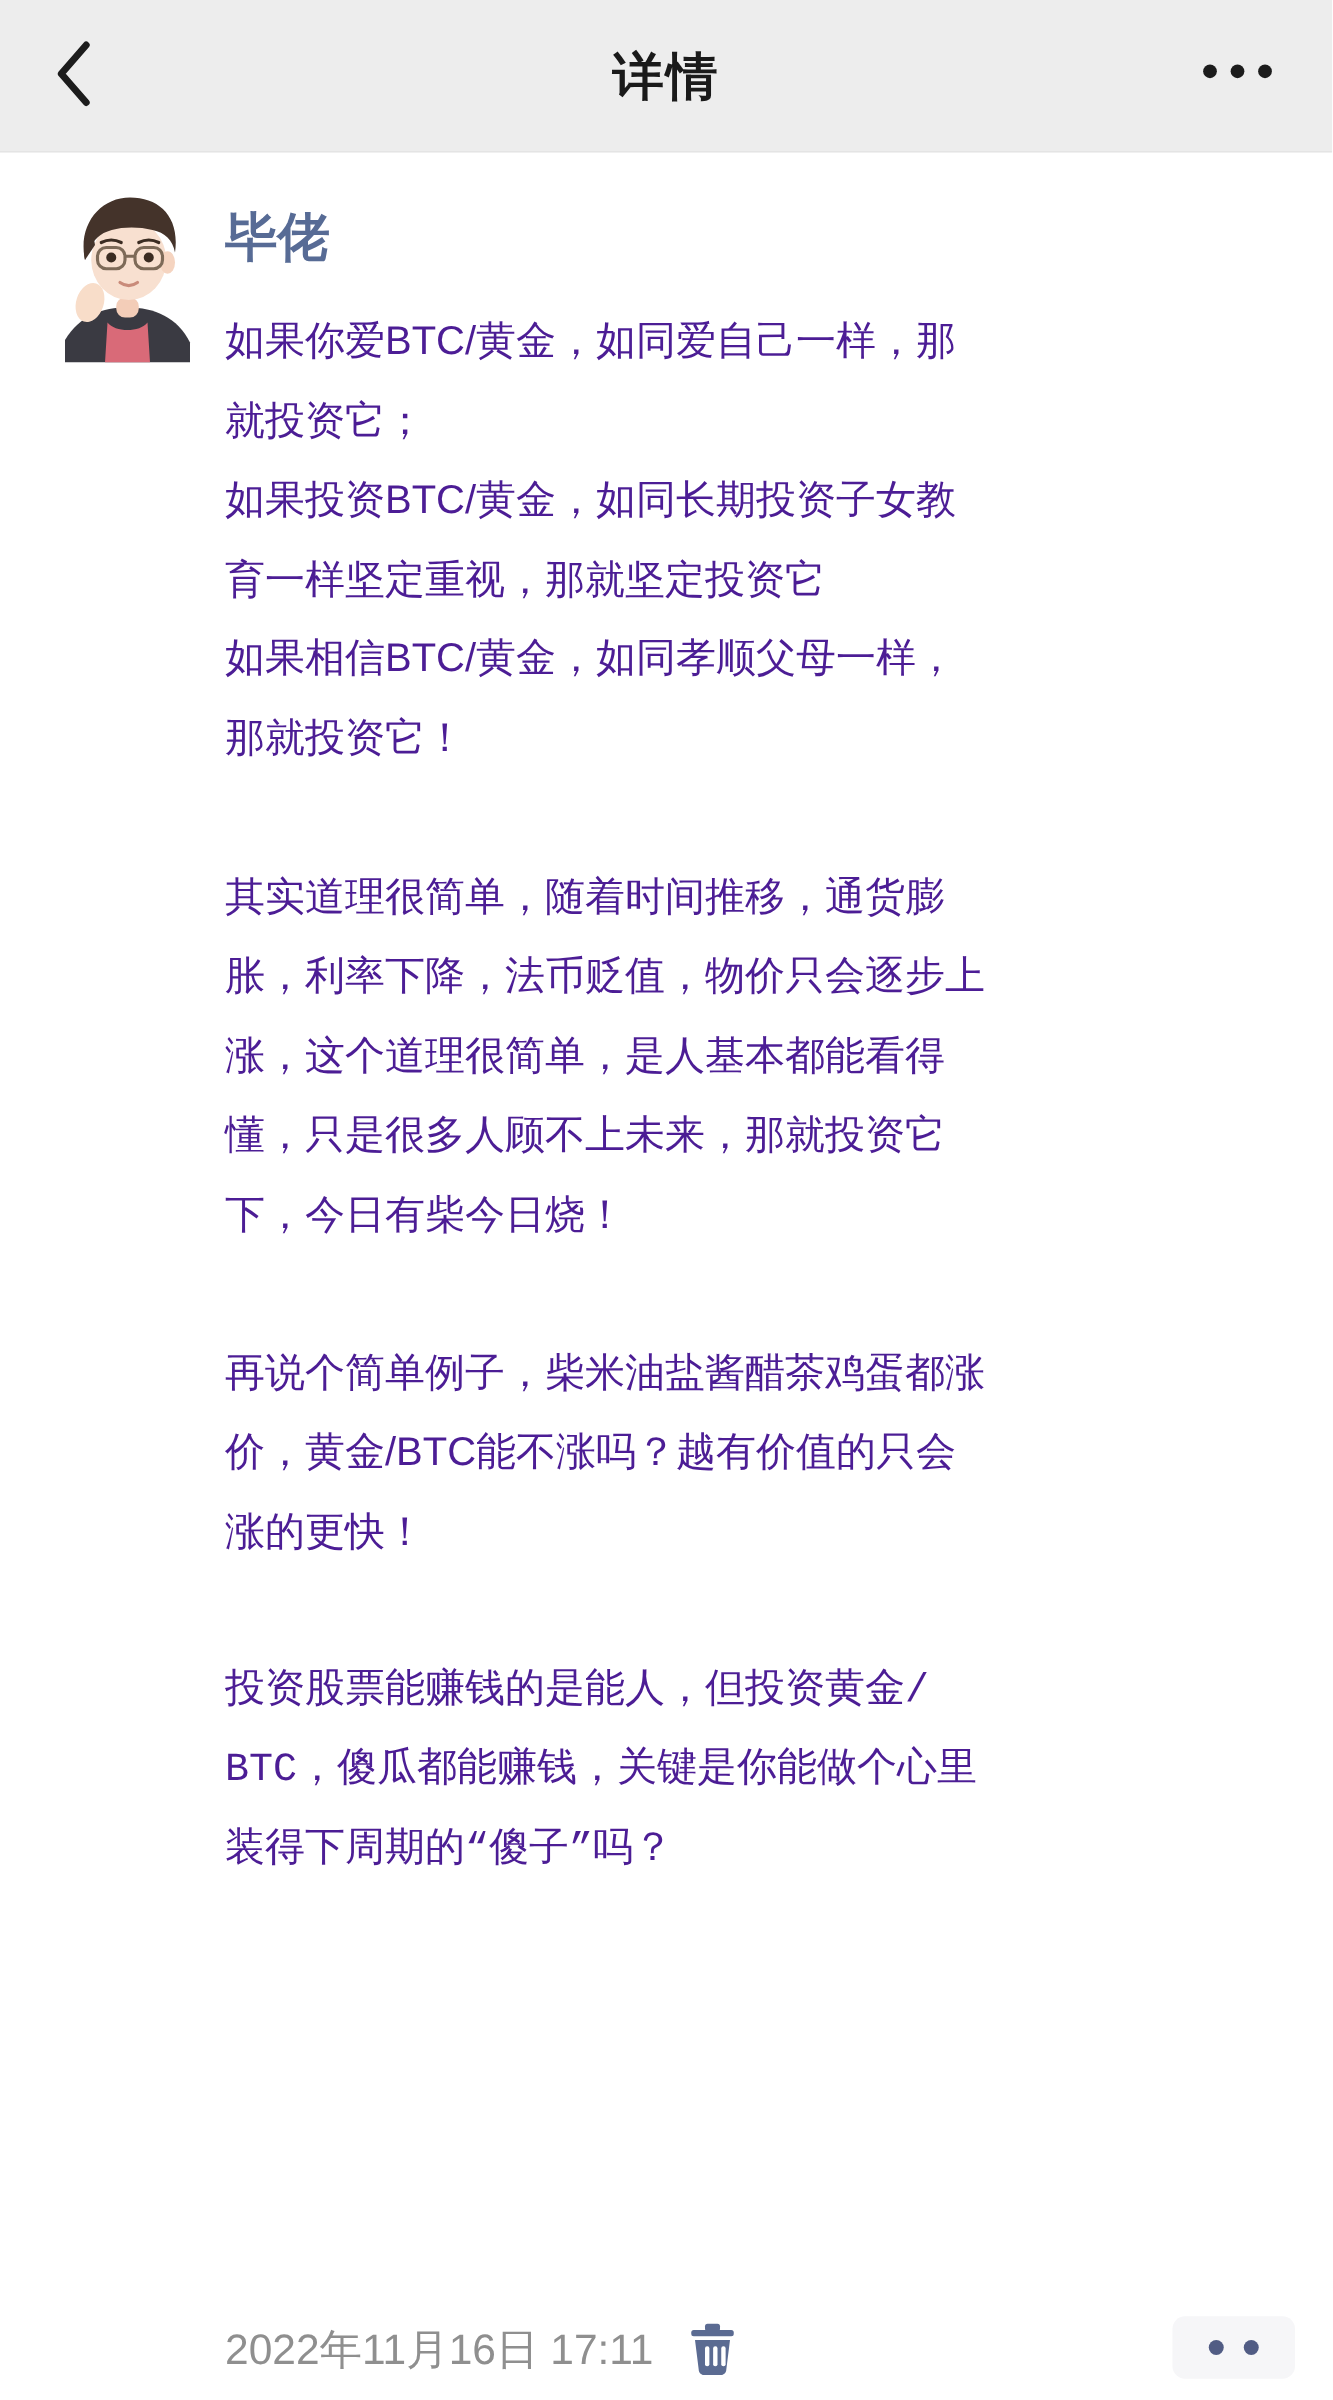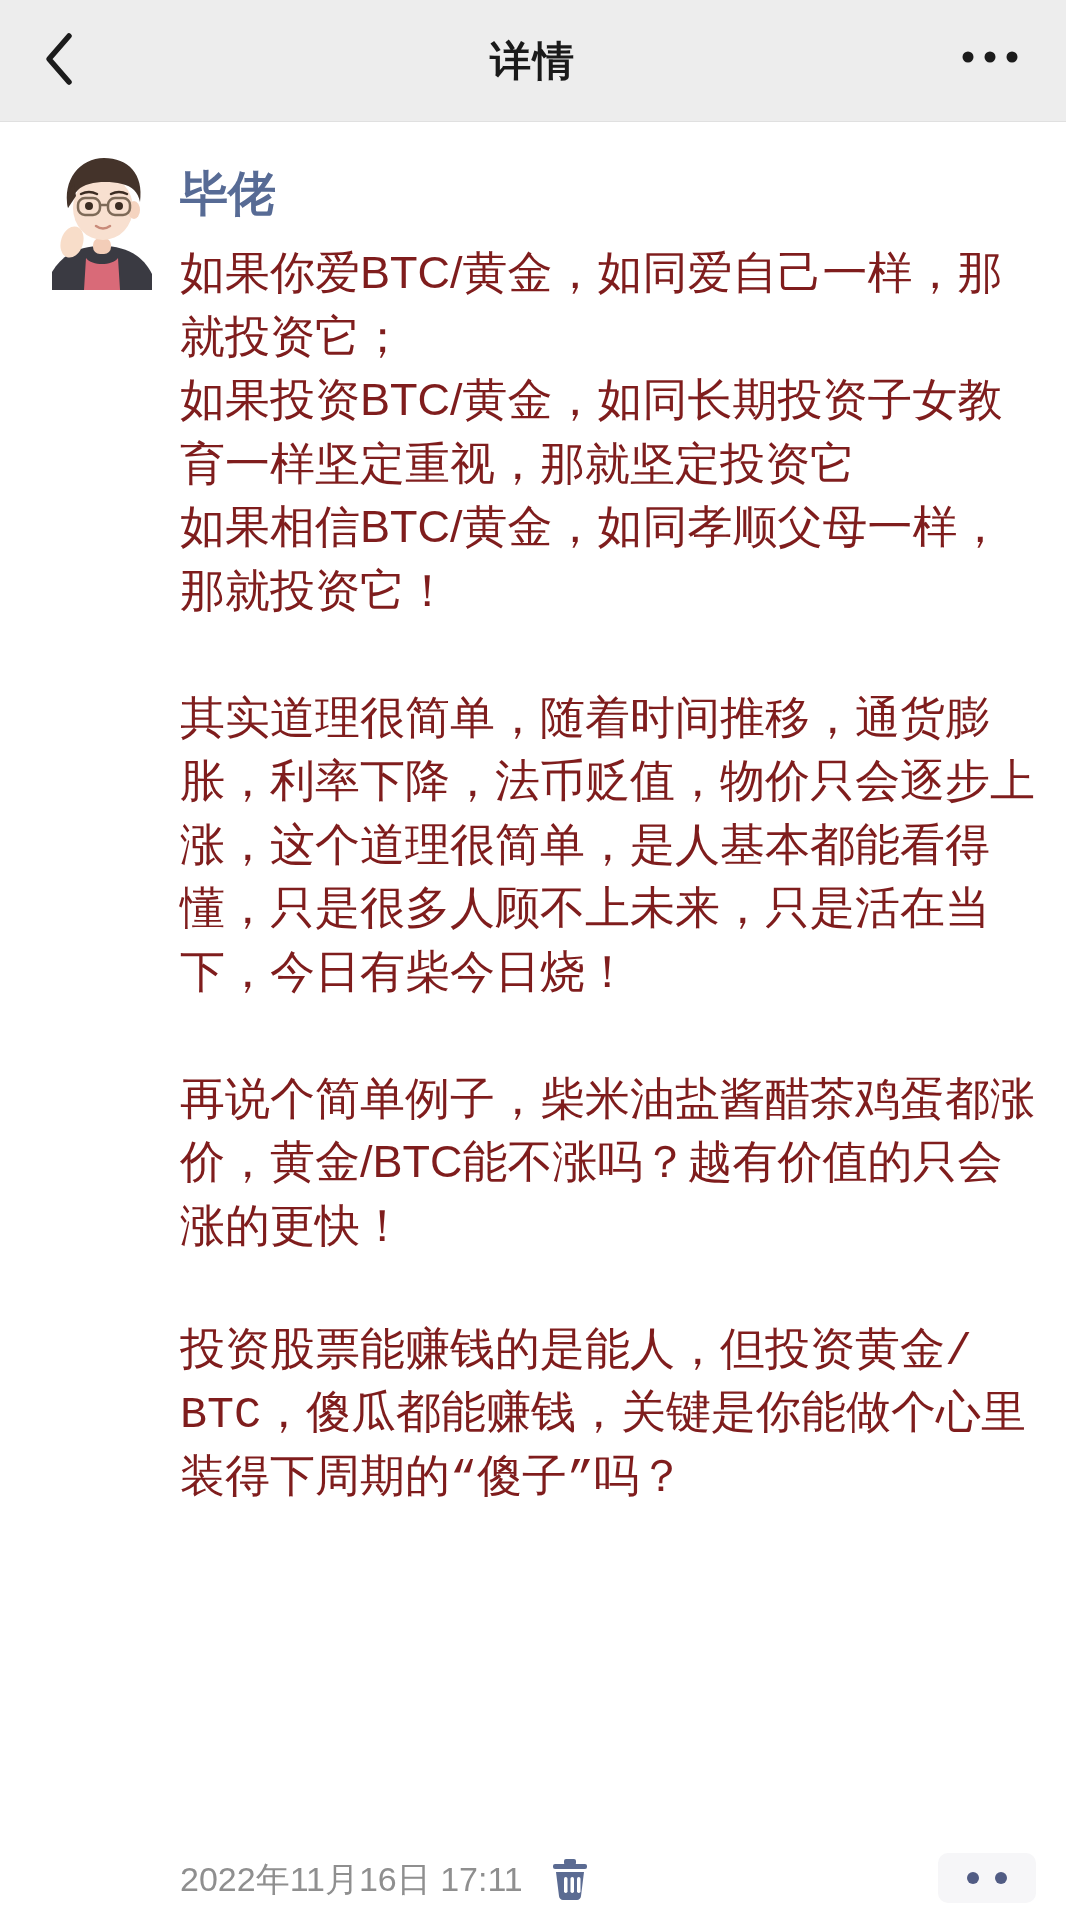--- a/index.html
+++ b/index.html
@@ -27,27 +27,27 @@
     position:absolute; left:940px; top:24px; width:100px; height:70px;
     display:flex; align-items:center; justify-content:center; cursor:pointer;
   }
   
   .avatar{
     position:absolute; left:46px; top:150px; width:112px; height:140px;
     cursor:pointer;
   }
   .author{
     position:absolute; left:180px; top:162px;
-    font-size:48px; font-weight:600; color:#576b95; cursor:pointer;
+    font-size:42px; font-weight:600; color:#576b95; cursor:pointer;
   }
   .post-body{
     position:absolute; left:180px; top:241px; width:865px;
   }
   .post-body p{
-    font-size:45px; line-height:63.5px; color:#7f1d1d;
+    font-size:32px; line-height:63.5px; color:#4c1d95;
     white-space:pre-line; margin:0 0 63.5px 0;
     font-weight:400; letter-spacing:0;
   }
   .post-body p:last-child{ margin-bottom:0;font-family:Liberation Mono, monospace; }
   
   .meta-row{
     position:absolute; left:180px; top:1856px; height:48px;
     display:flex; align-items:center;justify-content:flex-end;
   }
   .post-date{
@@ -133,21 +133,21 @@
     <div class="post-body">
       <p>如果你爱BTC/黄金，如同爱自己一样，那
 就投资它；
 如果投资BTC/黄金，如同长期投资子女教
 育一样坚定重视，那就坚定投资它
 如果相信BTC/黄金，如同孝顺父母一样，
 那就投资它！</p>
       <p>其实道理很简单，随着时间推移，通货膨
 胀，利率下降，法币贬值，物价只会逐步上
 涨，这个道理很简单，是人基本都能看得
-懂，只是很多人顾不上未来，只是活在当
+懂，只是很多人顾不上未来，那就投资它
 下，今日有柴今日烧！</p>
       <p>再说个简单例子，柴米油盐酱醋茶鸡蛋都涨
 价，黄金/BTC能不涨吗？越有价值的只会
 涨的更快！</p>
       <p>投资股票能赚钱的是能人，但投资黄金/
 BTC，傻瓜都能赚钱，关键是你能做个心里
 装得下周期的“傻子”吗？</p>
     </div>
 
     <div class="meta-row">

